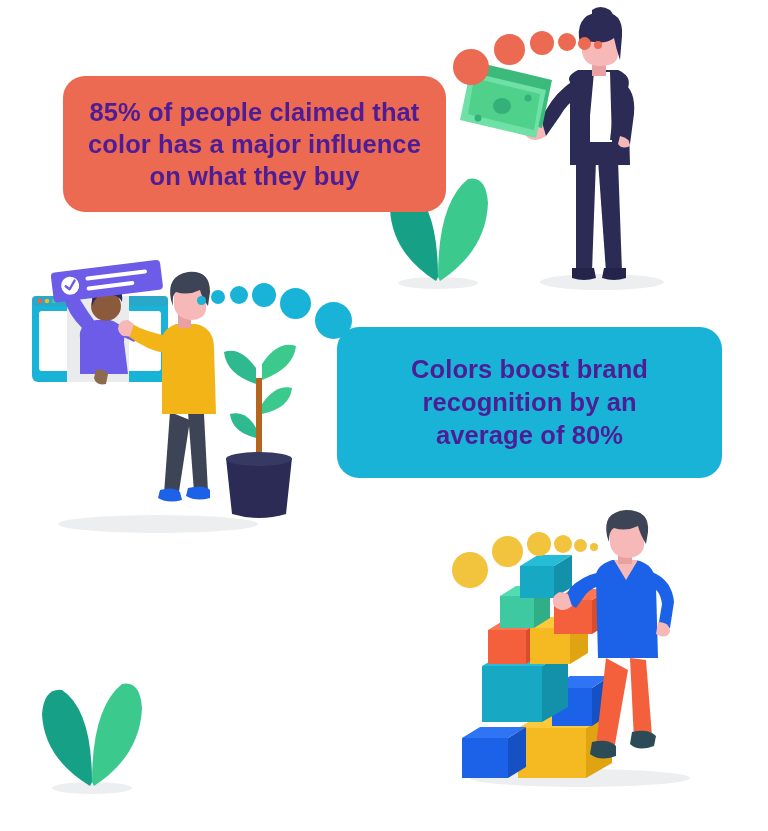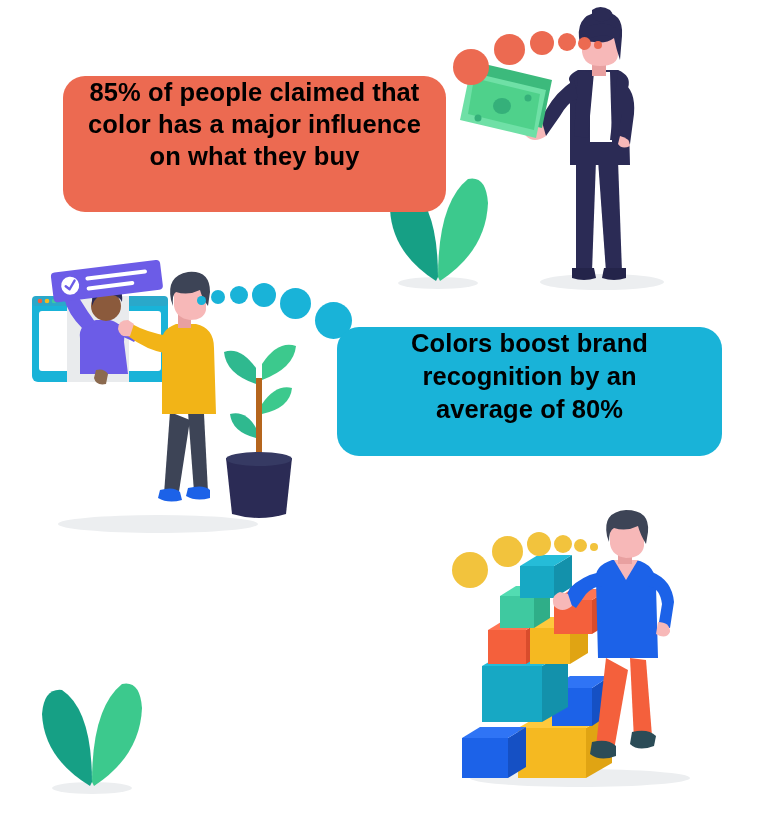--- a/index.html
+++ b/index.html
@@ -16,46 +16,46 @@
     height: 831px;
     background: #ffffff;
     overflow: hidden;
   }
   .abs { position: absolute; }
 
   
   .card {
     position: absolute;
     border-radius: 22px;
-    color: #000000;
+    color: #4c1d95;
     font-weight: bold;
     text-align: center;
     display: flex;
-    align-items: flex-start;
+    align-items: center;
     justify-content: center;
     box-sizing: border-box;
     letter-spacing: 0.1px;
   }
   .card-text {
     display: block;
     width: 100%;
     white-space: pre-line;
   }
   #card-orange {
     left: 63px; top: 76px;
     width: 383px; height: 136px;
     background: #ec6a51;
     font-size: 25.5px;
     line-height: 32px;
     padding: 0 14px;
     z-index: 30;
   }
   #card-cyan {
     left: 337px; top: 327px;
-    width: 385px; height: 129px;
+    width: 385px; height: 151px;
     background: #19b3d8;
     font-size: 25.5px;
     line-height: 33px;
     padding: 0 22px;
     z-index: 30;
   }
   #card-yellow {
     left: 63px; top: 584px;
     width: 383px; height: 130px;
     background: #f2c33d;

